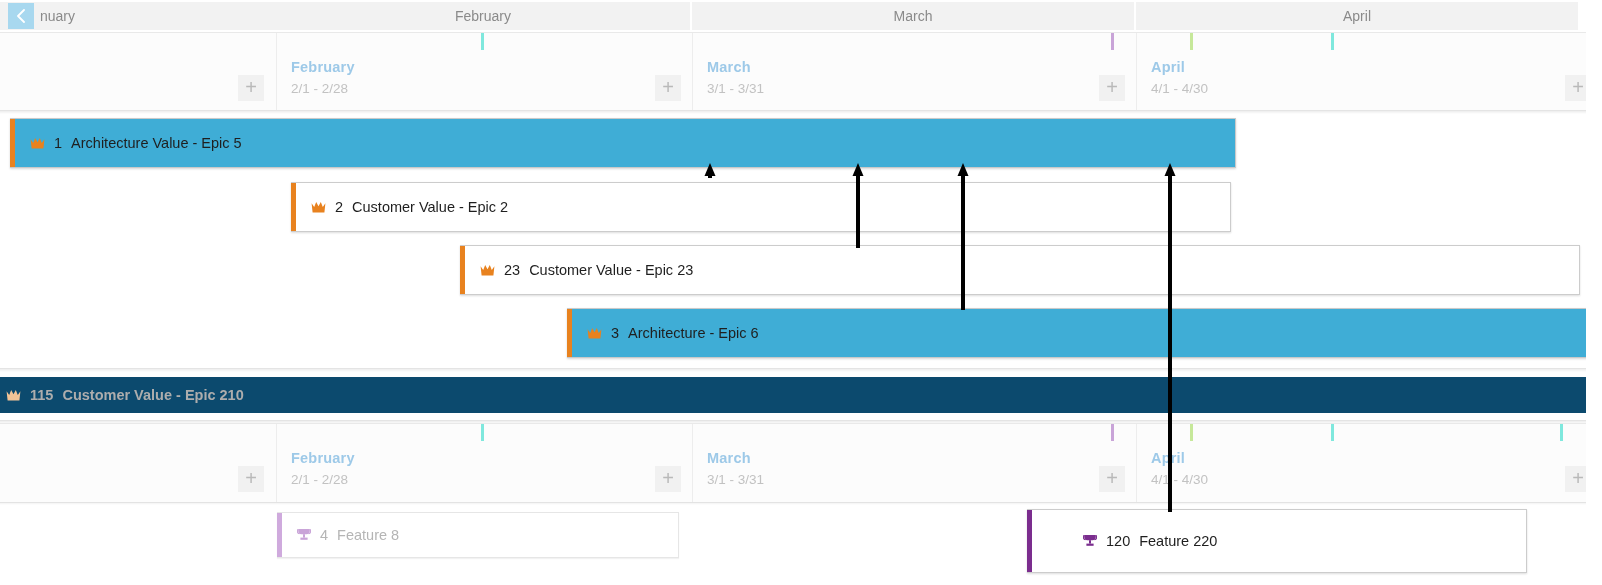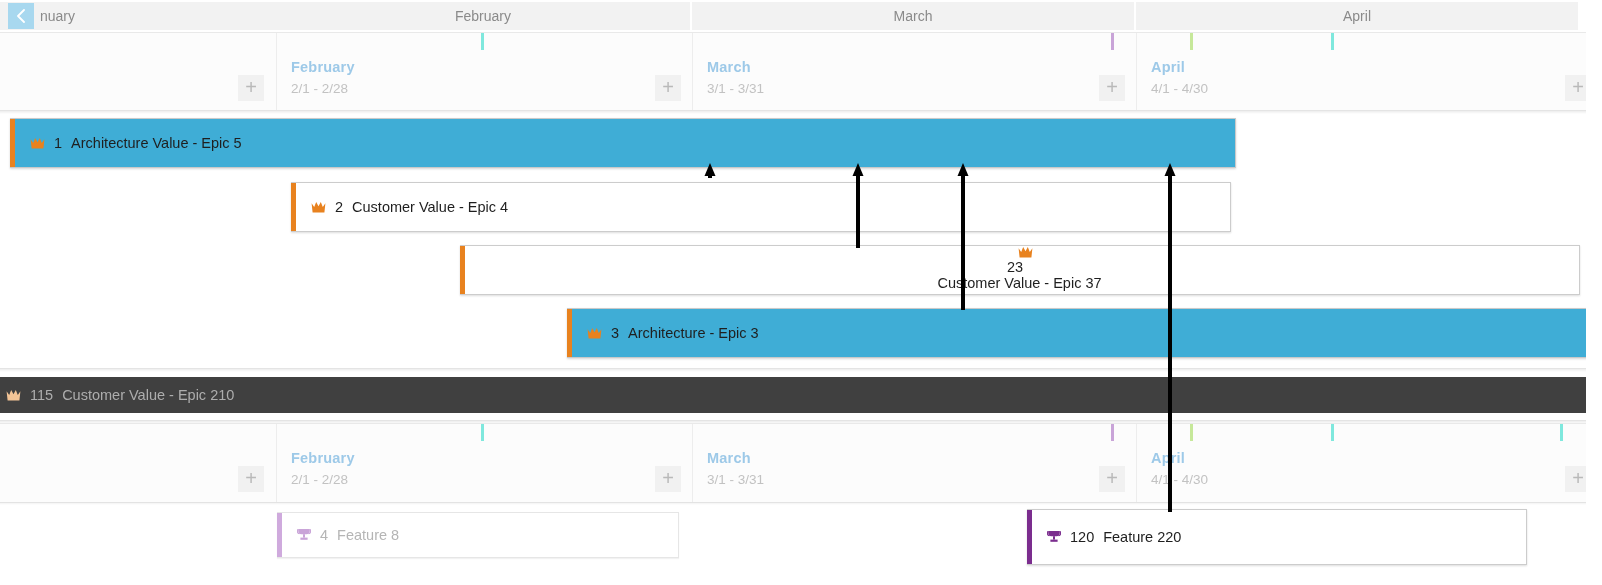--- a/index.html
+++ b/index.html
@@ -61,21 +61,21 @@
     white-space:nowrap;
     overflow:hidden;
   }
   .card .bl{position:absolute;left:0;top:0;bottom:0;width:5px;}
   .card .ico{margin-left:20px;margin-right:9px;display:flex;align-items:center;}
   .card .idnum{margin-right:9px;}
   .card.blue{background:#3fadd6;border:1px solid #c9c9c9;border-left:none;
              box-shadow:0 1px 2px rgba(0,0,0,.16);}
   .card.white{background:#ffffff;border:1px solid #cccccc;border-left:none;
              box-shadow:0 1px 2px rgba(0,0,0,.14);}
-  .card.ghost{background:#404040;border:none;color:#adadad;box-shadow:none;}
+  .card.ghost{background:#0c4a6e;border:none;color:#adadad;box-shadow:none;font-weight:bold;}
   .card.faint{background:#ffffff;border:1px solid #e6e6e6;border-left:none;color:#b5b5b5;
              box-shadow:0 1px 1px rgba(0,0,0,.05);}
 
   
   .arrows{position:absolute;left:0;top:0;width:1602px;height:585px;pointer-events:none;}
 
   
   .vscroll{position:absolute;right:0;top:0;width:16px;height:585px;background:#ffffff;}
 </style>
 </head>
@@ -180,41 +180,41 @@
         <span>Architecture Value - Epic 5</span>
       </div>
       <div class="card white" style="left: 291px; top: 182px; width: 940px; height: 50px;">
         <span class="bl" style="background: rgb(232, 130, 31);"></span>
         <span class="ico">
           <svg width="15" height="13" viewBox="0 0 15 13">
             <path fill="#e8821f" d="M0.6 2.2 L3.2 6.0 L5.2 1.0 L7.5 5.2 L9.8 1.0 L11.8 6.0 L14.4 2.2 L13.4 11.6 L1.6 11.6 Z"></path>
           </svg>
         </span>
         <span class="idnum">2</span>
-        <span>Customer Value - Epic 4</span>
-      </div>
-      <div class="card white" style="left: 460px; top: 245px; width: 1120px; height: 50px; flex-direction: column;">
+        <span>Customer Value - Epic 2</span>
+      </div>
+      <div class="card white" style="left: 460px; top: 245px; width: 1120px; height: 50px;">
         <span class="bl" style="background: rgb(232, 130, 31);"></span>
         <span class="ico">
           <svg width="15" height="13" viewBox="0 0 15 13">
             <path fill="#e8821f" d="M0.6 2.2 L3.2 6.0 L5.2 1.0 L7.5 5.2 L9.8 1.0 L11.8 6.0 L14.4 2.2 L13.4 11.6 L1.6 11.6 Z"></path>
           </svg>
         </span>
         <span class="idnum">23</span>
-        <span>Customer Value - Epic 37</span>
+        <span>Customer Value - Epic 23</span>
       </div>
       <div class="card blue" style="left: 567px; top: 308px; width: 1035px; height: 50px;">
         <span class="bl" style="background: rgb(232, 130, 31);"></span>
         <span class="ico">
           <svg width="15" height="13" viewBox="0 0 15 13">
             <path fill="#e8821f" d="M0.6 2.2 L3.2 6.0 L5.2 1.0 L7.5 5.2 L9.8 1.0 L11.8 6.0 L14.4 2.2 L13.4 11.6 L1.6 11.6 Z"></path>
           </svg>
         </span>
         <span class="idnum">3</span>
-        <span>Architecture - Epic 3</span>
+        <span>Architecture - Epic 6</span>
       </div>
       <div class="card ghost" style="left: 0px; top: 377px; width: 1602px; height: 36px;">
         <span class="bl" style="background: transparent;"></span>
         <span class="ico" style="margin-left: 6px;">
           <svg width="15" height="13" viewBox="0 0 15 13">
             <path fill="#f3c496" d="M0.6 2.2 L3.2 6.0 L5.2 1.0 L7.5 5.2 L9.8 1.0 L11.8 6.0 L14.4 2.2 L13.4 11.6 L1.6 11.6 Z"></path>
           </svg>
         </span>
         <span class="idnum">115</span>
         <span>Customer Value - Epic 210</span>
@@ -226,21 +226,21 @@
             <path fill="#c9a4d8" d="M1.2 1.0 h11.6 v2.0 a3.2 3.2 0 0 1 -3.2 3.2 h-5.2 a3.2 3.2 0 0 1 -3.2 -3.2 z"></path>
             <rect x="6.0" y="6.2" width="2" height="3.4" fill="#c9a4d8"></rect>
             <rect x="3.4" y="9.6" width="7.2" height="2.2" fill="#c9a4d8"></rect>
             <path d="M1.4 1.8 h-1.0 v1.6 a2.4 2.4 0 0 0 2.0 2.3" stroke="#c9a4d8" stroke-width="1.1" fill="none"></path>
             <path d="M12.6 1.8 h1.0 v1.6 a2.4 2.4 0 0 1 -2.0 2.3" stroke="#c9a4d8" stroke-width="1.1" fill="none"></path>
           </svg>
         </span>
         <span class="idnum">4</span>
         <span>Feature 8</span>
       </div>
-      <div class="card white" style="left: 1027px; top: 509px; width: 500px; height: 56px;">
+      <div class="card white" style="left: 1027px; top: 509px; width: 500px; height: 64px; padding-left: 36px;">
         <span class="bl" style="background: rgb(123, 45, 142);"></span>
         <span class="ico">
           <svg width="14" height="14" viewBox="0 0 14 14">
             <path fill="#7b2d8e" d="M1.2 1.0 h11.6 v2.0 a3.2 3.2 0 0 1 -3.2 3.2 h-5.2 a3.2 3.2 0 0 1 -3.2 -3.2 z"></path>
             <rect x="6.0" y="6.2" width="2" height="3.4" fill="#7b2d8e"></rect>
             <rect x="3.4" y="9.6" width="7.2" height="2.2" fill="#7b2d8e"></rect>
             <path d="M1.4 1.8 h-1.0 v1.6 a2.4 2.4 0 0 0 2.0 2.3" stroke="#7b2d8e" stroke-width="1.1" fill="none"></path>
             <path d="M12.6 1.8 h1.0 v1.6 a2.4 2.4 0 0 1 -2.0 2.3" stroke="#7b2d8e" stroke-width="1.1" fill="none"></path>
           </svg>
         </span>

